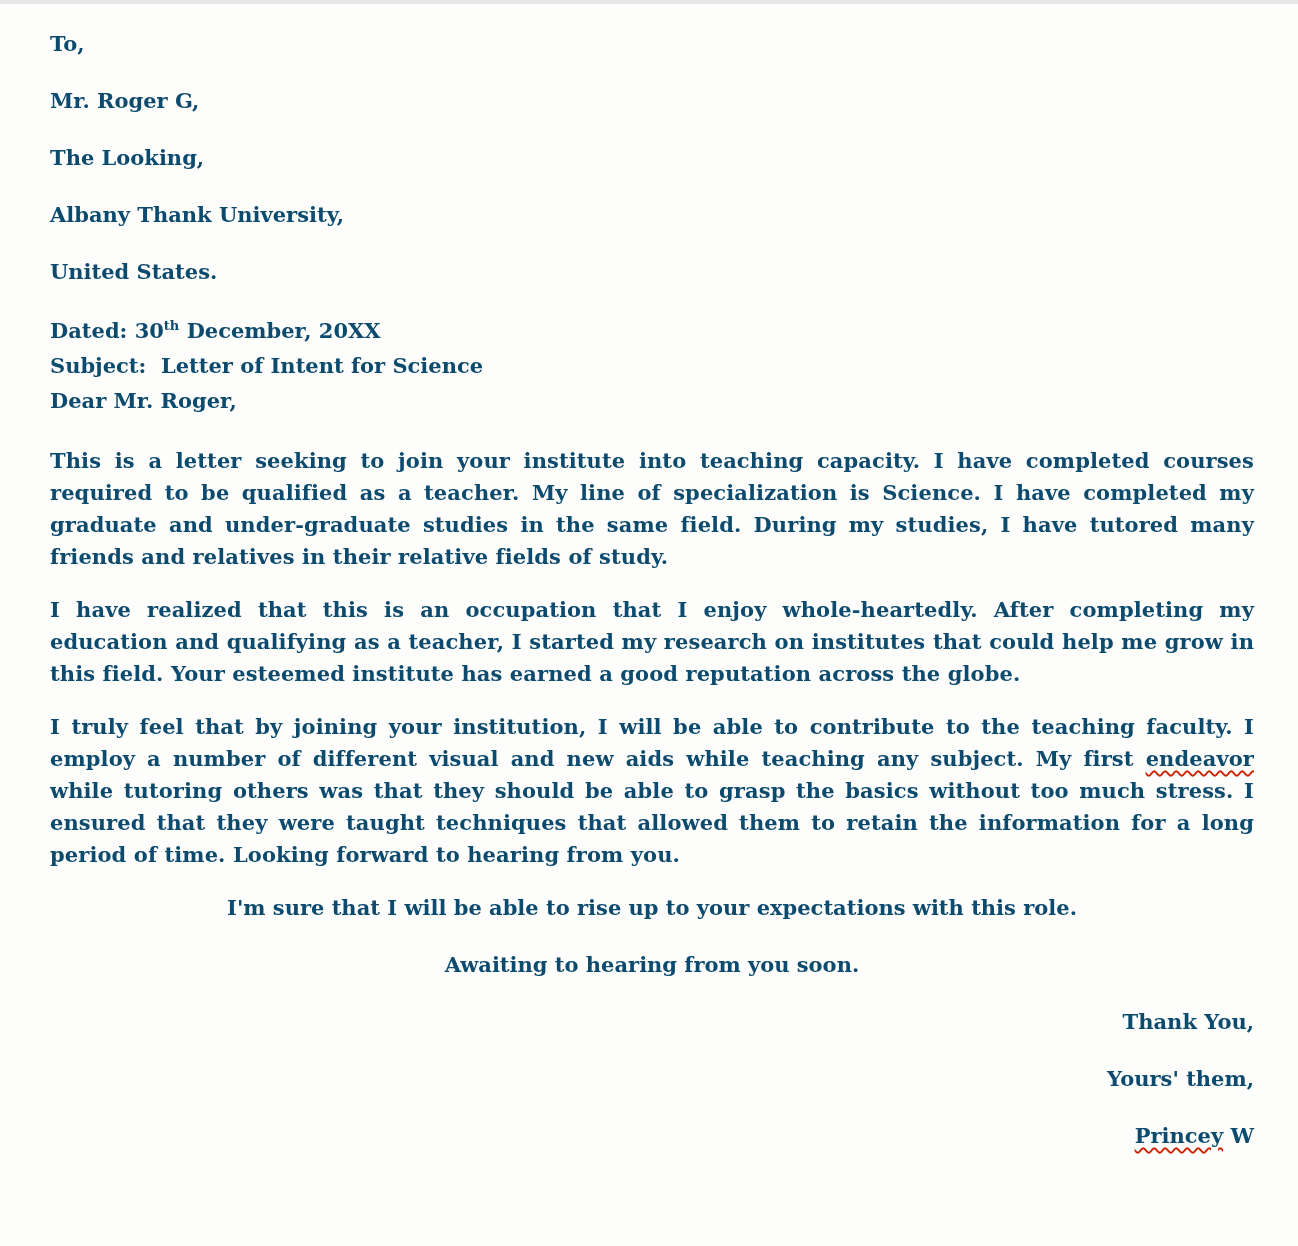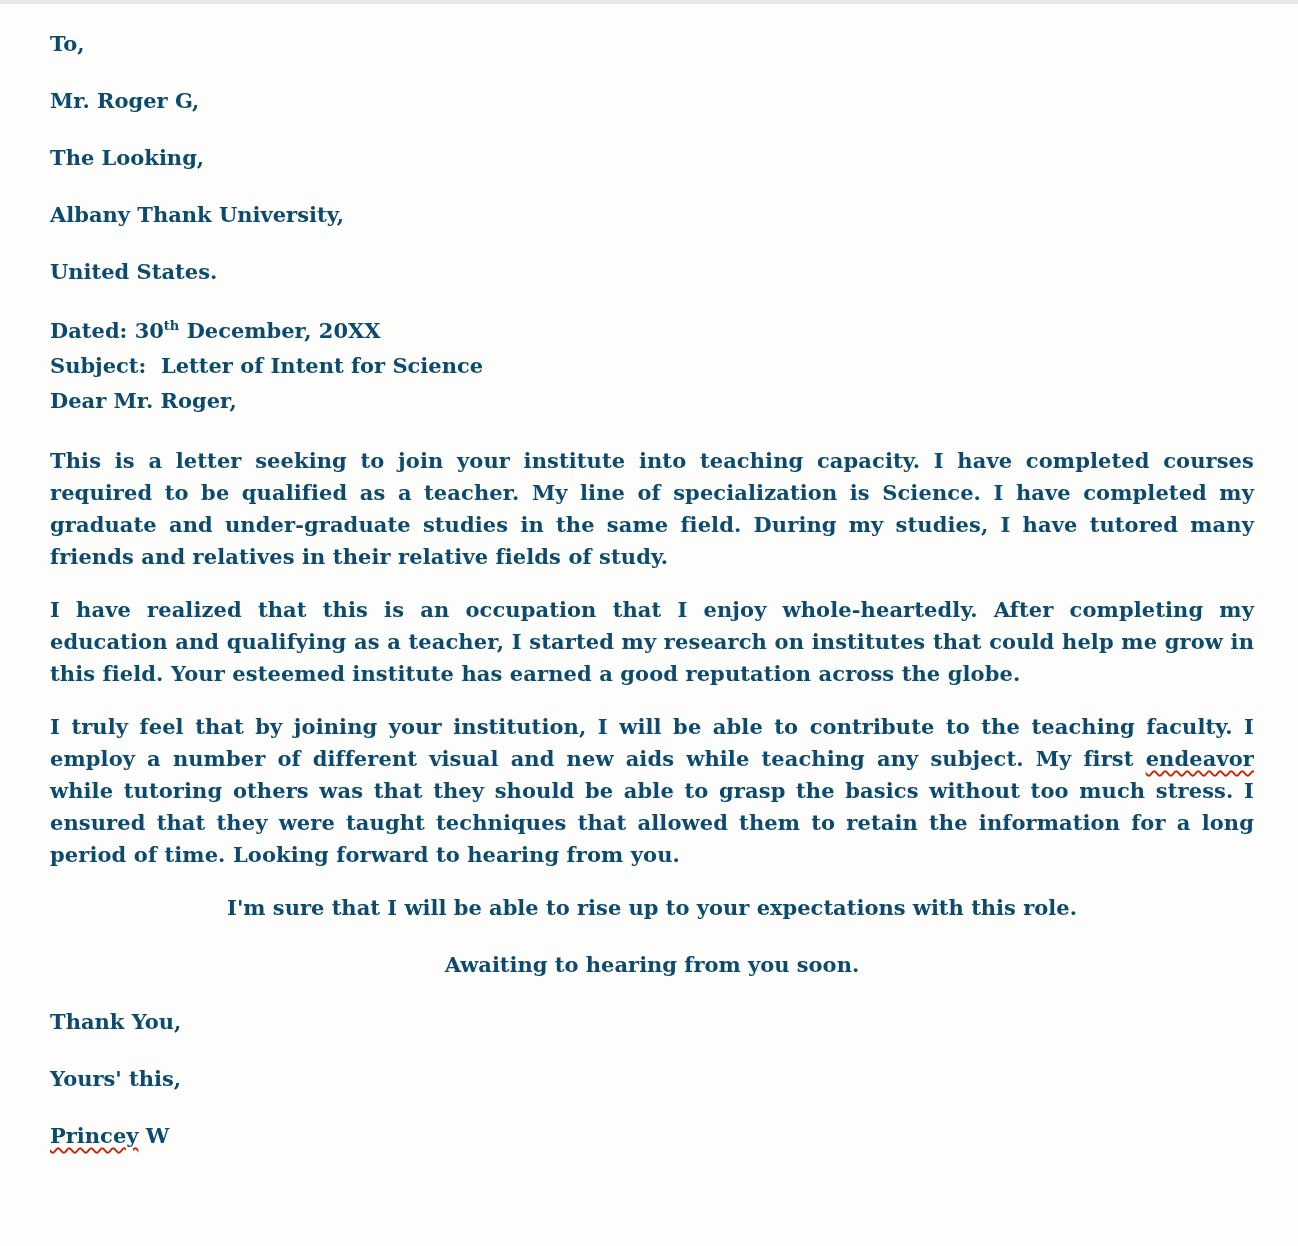--- a/index.html
+++ b/index.html
@@ -39,20 +39,21 @@
     letter-spacing: 0.1px;
   }
   .single-p {
     text-align: center;
     line-height: 32px;
     margin: 0 0 25px 0;
   }
   .closing p {
     margin: 0 0 25px 0;
     line-height: 32px;
+    text-align: right;
   }
   .misspelled {
     text-decoration-line: underline;
     text-decoration-style: wavy;
     text-decoration-color: #cc2200;
     text-decoration-thickness: 2px;
     text-underline-offset: 4px;
   }
 </style>
 </head>
@@ -79,17 +80,17 @@
   <p class="body-p">I have realized that this is an occupation that I enjoy whole-heartedly. After completing my education and qualifying as a teacher, I started my research on institutes that could help me grow in this field. Your esteemed institute has earned a good reputation across the globe.</p>
 
   <p class="body-p"><span>I truly feel that by joining your institution, I will be able to contribute to the teaching faculty. I employ a number of different visual and new aids while teaching any subject. My first </span><span class="misspelled">endeavor</span><span> while tutoring others was that they should be able to grasp the basics without too much stress. I ensured that they were taught techniques that allowed them to retain the information for a long period of time. Looking forward to hearing from you.</span></p>
 
   <p class="single-p">I'm sure that I will be able to rise up to your expectations with this role.</p>
 
   <p class="single-p">Awaiting to hearing from you soon.</p>
 
   <div class="closing">
     <p>Thank You,</p>
-    <p>Yours' this,</p>
+    <p>Yours' them,</p>
     <p><span class="misspelled">Princey</span><span> W</span></p>
   </div>
 
 </div>
 
 </body></html>

